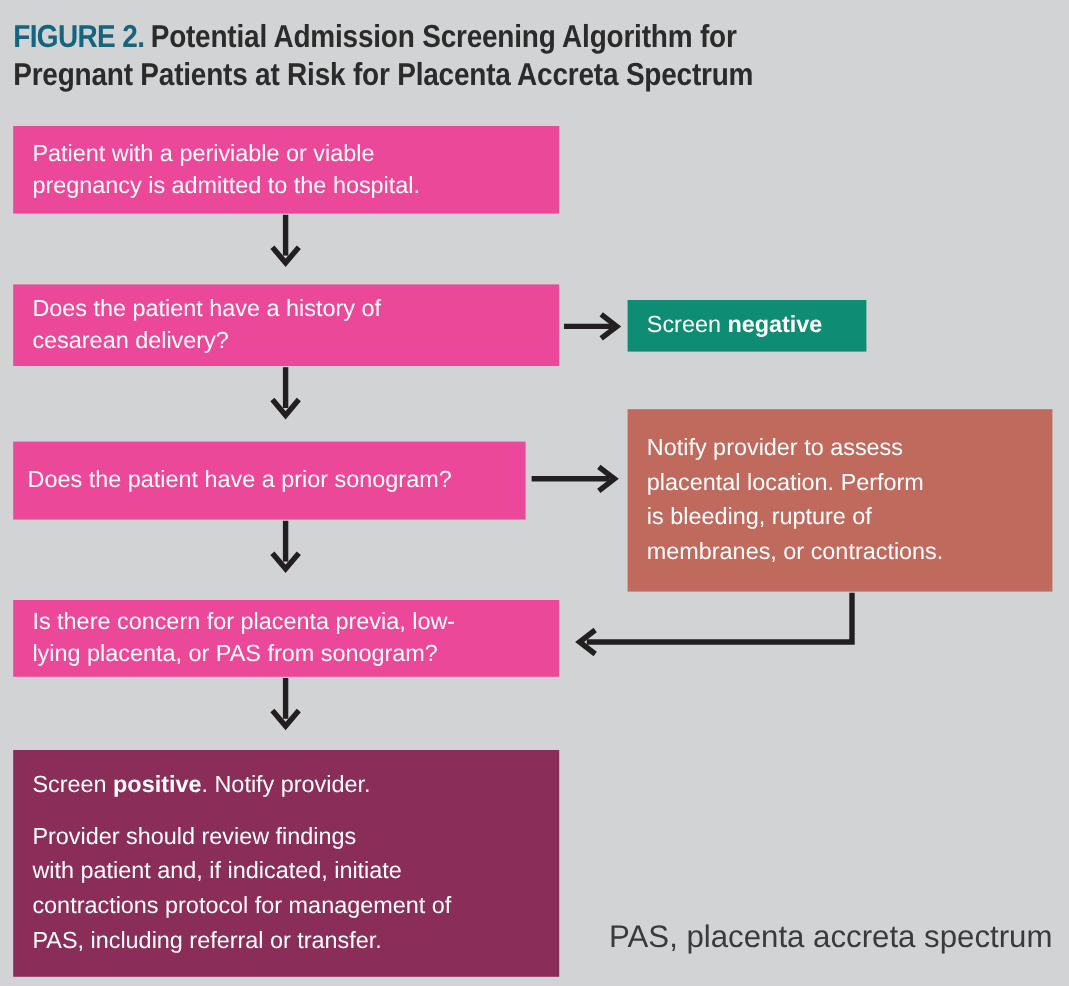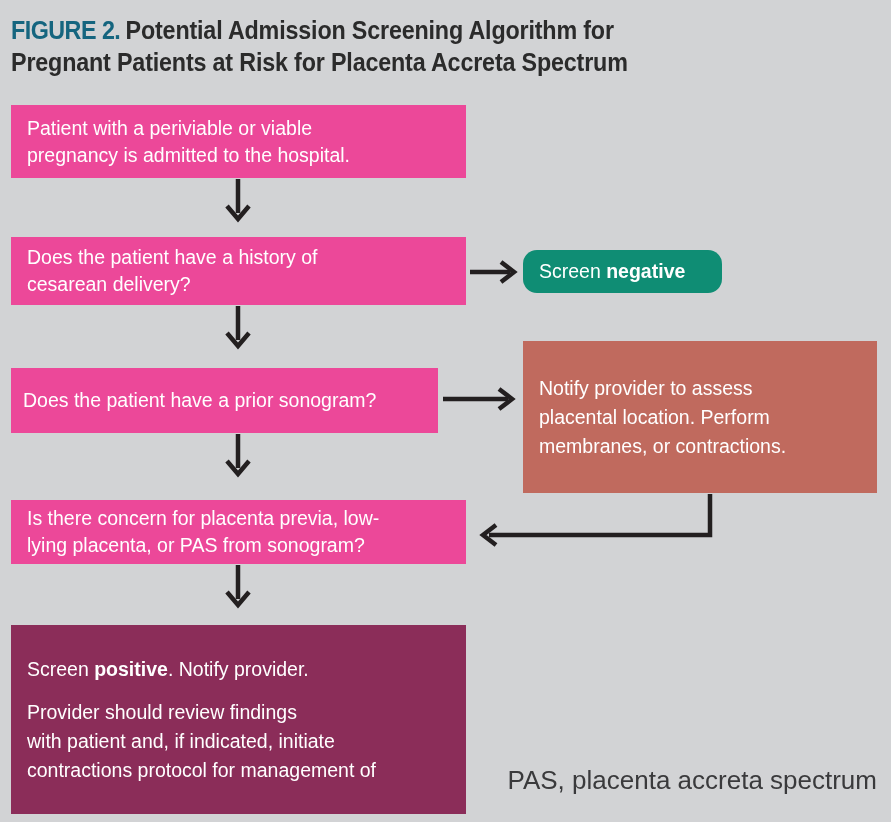--- a/index.html
+++ b/index.html
@@ -61,21 +61,21 @@
   .node-blue   { background: #ec4899; }
   .node-green  { background: #0f8d74; }
   .node-salmon { background: #c06a5e; }
   .node-purple { background: #8b2d59; }
 
   
   #node-admit      { left: 11px;  top: 105px; width: 455px; height: 73px;  padding: 0 16px; }
   #node-cesarean   { left: 11px;  top: 237px; width: 455px; height: 68px;  padding: 0 16px; }
   #node-sonogram   { left: 11px;  top: 368px; width: 427px; height: 65px;  padding: 0 12px; }
   #node-previa     { left: 11px;  top: 500px; width: 455px; height: 64px;  padding: 0 16px; }
-  #node-negative   { left: 523px; top: 250px; width: 199px; height: 43px;  padding: 16px 16px; border-radius: 14px; }
+  #node-negative   { left: 523px; top: 250px; width: 199px; height: 43px;  padding: 16px 16px; }
   #node-notify     { left: 523px; top: 341px; width: 354px; height: 152px; padding: 0 16px; }
   #node-positive   { left: 11px;  top: 625px; width: 455px; height: 189px; padding: 0 16px; }
 
   #node-positive .para-gap { height: 14px; }
   #node-positive .line { line-height: 29px; }
   #node-notify .line { line-height: 29px; }
 
   b { font-weight: bold; }
 
   
@@ -126,29 +126,31 @@
     <div class="line">lying placenta, or PAS from sonogram?</div>
   </div>
 
   <div class="node node-green" id="node-negative">
     <div class="line"><span>Screen </span><b>negative</b></div>
   </div>
 
   <div class="node node-salmon" id="node-notify">
     <div class="line">Notify provider to assess</div>
     <div class="line">placental location. Perform</div>
+    <div class="line">is bleeding, rupture of</div>
     <div class="line">membranes, or contractions.</div>
   </div>
 
   <div class="node node-purple" id="node-positive">
     <div class="line"><span>Screen </span><b>positive</b><span>. Notify provider.</span></div>
     <div class="para-gap"></div>
     <div class="line">Provider should review findings</div>
     <div class="line">with patient and, if indicated, initiate</div>
     <div class="line">contractions protocol for management of</div>
+    <div class="line">PAS, including referral or transfer.</div>
   </div>
 
   <svg id="arrow-layer" viewBox="0 0 891 822" width="891" height="822">
     <g stroke="#231f20" stroke-width="4.5" fill="none" stroke-linecap="butt" stroke-linejoin="miter">
 
       <g>
         <line x1="238" y1="179" x2="238" y2="213"></line>
         <polyline points="227,206 238,219 249,206" stroke-width="4.5"></polyline>
       </g>
 

